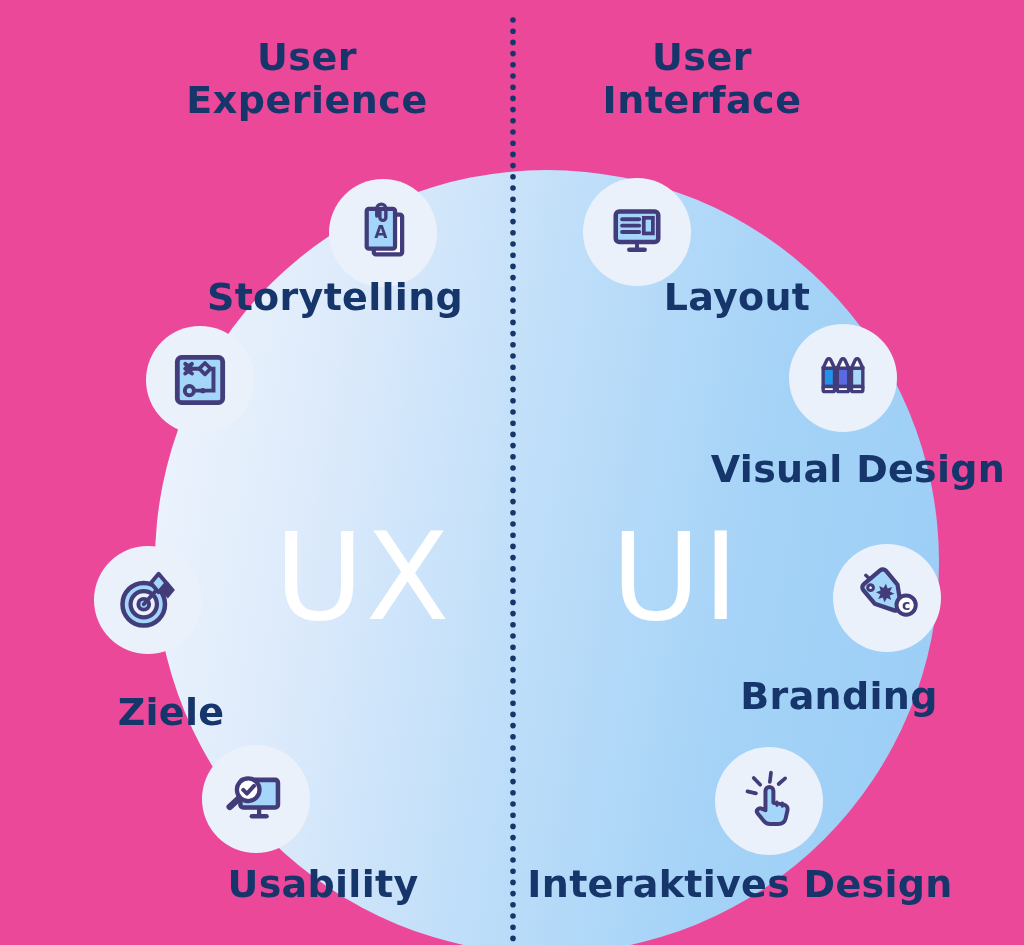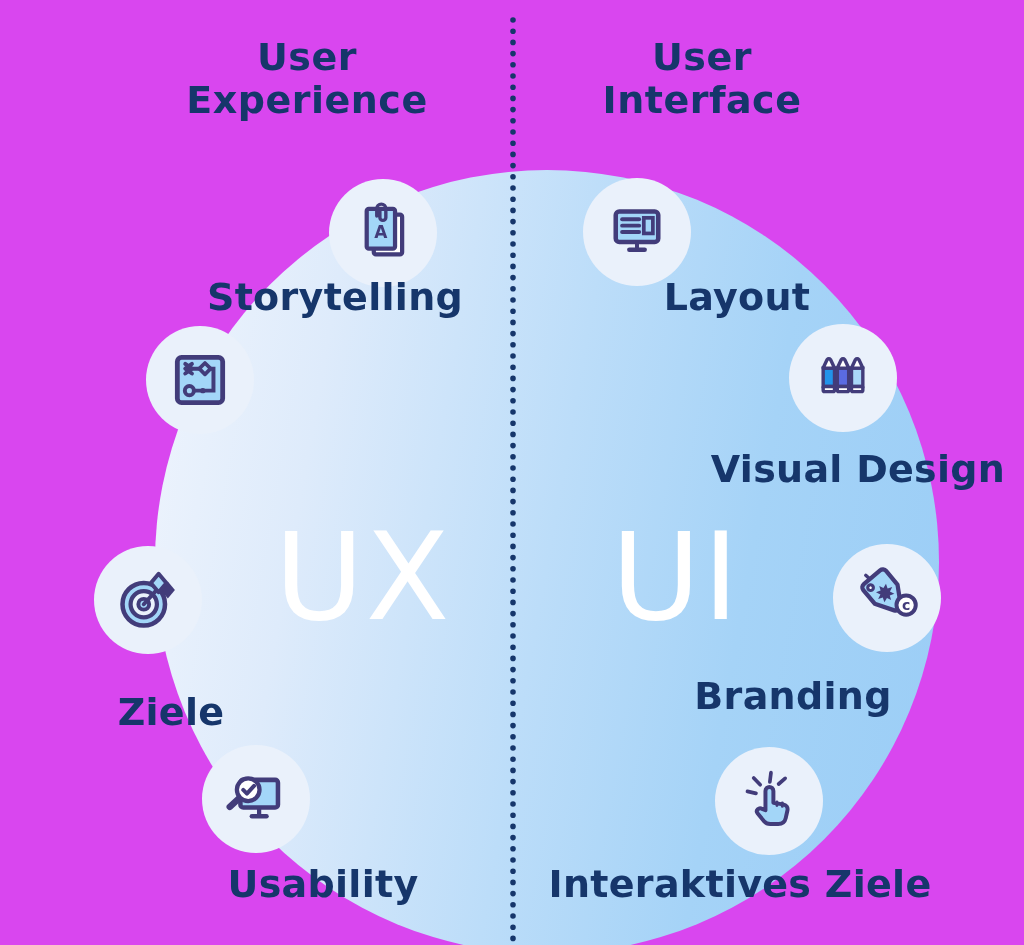--- a/index.html
+++ b/index.html
@@ -1,17 +1,17 @@
 <!DOCTYPE html>
 <html><head>
 <meta charset="utf-8">
 <style>
   html,body{margin:0;padding:0;background:#ffffff;}
   .canvas{
-    position:relative;width:1024px;height:945px;overflow:hidden;background:#d946ef;
+    position:relative;width:1024px;height:945px;overflow:hidden;background:#ec4899;
     font-family:"DejaVu Sans","Liberation Sans",sans-serif;
   }
   .big-circle{
     position:absolute;left:155px;top:170px;width:784px;height:784px;border-radius:50%;
     background:linear-gradient(100deg,#F0F5FD 0%,#DEEBFB 22%,#BCDDF9 50%,#A5D3F7 72%,#9ACDF6 100%);
   }
   .divider{position:absolute;left:509px;top:12px;width:8px;height:933px;}
   .side-title{
     position:absolute;top:36px;transform:translateX(-50%);
     color:#16366B;font-weight:bold;font-size:38px;line-height:1.12;
@@ -41,21 +41,21 @@
   .b-layout{left:637px;top:232px;}
   .b-visual{left:843px;top:378px;}
   .b-branding{left:887px;top:598px;}
   .b-interaktiv{left:769px;top:801px;}
   .l-storytelling{left:335px;top:297px;}
   .l-funktionalitaet{left:192px;top:466px;}
   .l-ziele{left:171px;top:712px;}
   .l-usability{left:323px;top:884px;text-align:center;}
   .l-layout{left:737px;top:297px;}
   .l-visual{left:858px;top:469px;}
-  .l-branding{left:793px;top:696px;}
+  .l-branding{left:839px;top:696px;}
   .l-interaktiv{left:740px;top:884px;}
 </style>
 </head>
 <body>
 
 <div class="canvas">
 
   <div class="big-circle"></div>
 
   <svg class="divider">
@@ -166,15 +166,15 @@
   <div class="bubble b-interaktiv">
     <svg viewBox="0 0 48 48">
       <line x1="24.6" y1="10.5" x2="25.4" y2="4" stroke="#423C7A" stroke-width="2.6" stroke-linecap="round"></line>
       <line x1="17.8" y1="12.5" x2="13.2" y2="7.8" stroke="#423C7A" stroke-width="2.6" stroke-linecap="round"></line>
       <line x1="30.8" y1="12" x2="35.4" y2="8" stroke="#423C7A" stroke-width="2.6" stroke-linecap="round"></line>
       <line x1="14.8" y1="18.6" x2="8.8" y2="17.2" stroke="#423C7A" stroke-width="2.6" stroke-linecap="round"></line>
       <path d="M21.5 30.5 V17 c0-3.8 5.6-3.8 5.6 0 v8.3 l6.8 1.1 c2.3 0.4 3.6 2 3.1 4.3 l-1.2 5.4 c-0.6 2.6-2.6 4.2-5.3 4.2 h-5.6 c-1.7 0-3.3-0.7-4.4-2 l-4.6-5.6 c-1.6-2 1.1-4.6 3.2-3.1 z" fill="#A3D6F8" stroke="#423C7A" stroke-width="2.8" stroke-linejoin="round"></path>
       <path d="M29.6 27.2 v-2.6 M33.4 27.8 v-2.4" fill="none" stroke="#423C7A" stroke-width="2" stroke-linecap="round"></path>
     </svg>
   </div>
-  <div class="item-label l-interaktiv">Interaktives Ziele</div>
+  <div class="item-label l-interaktiv">Interaktives Design</div>
 
 </div>
 
 </body></html>

